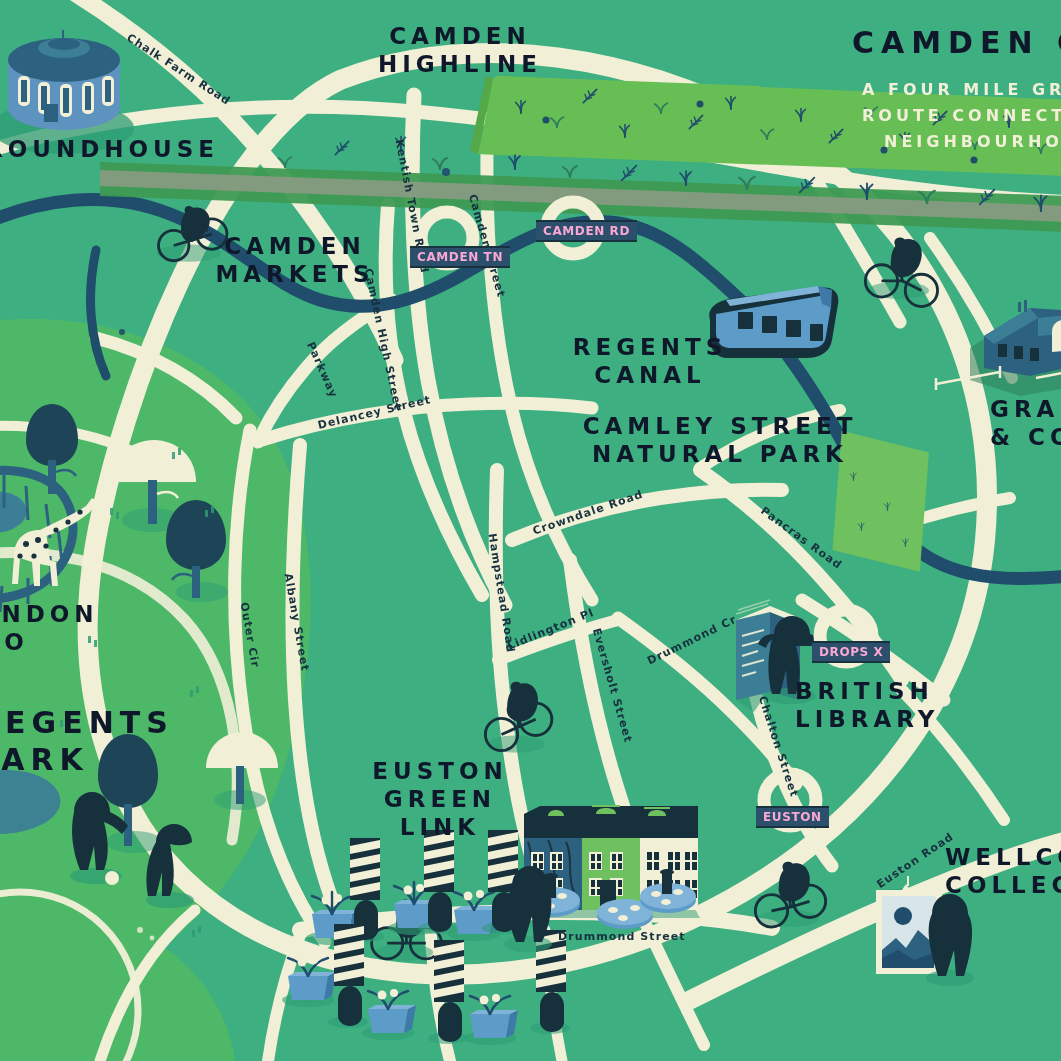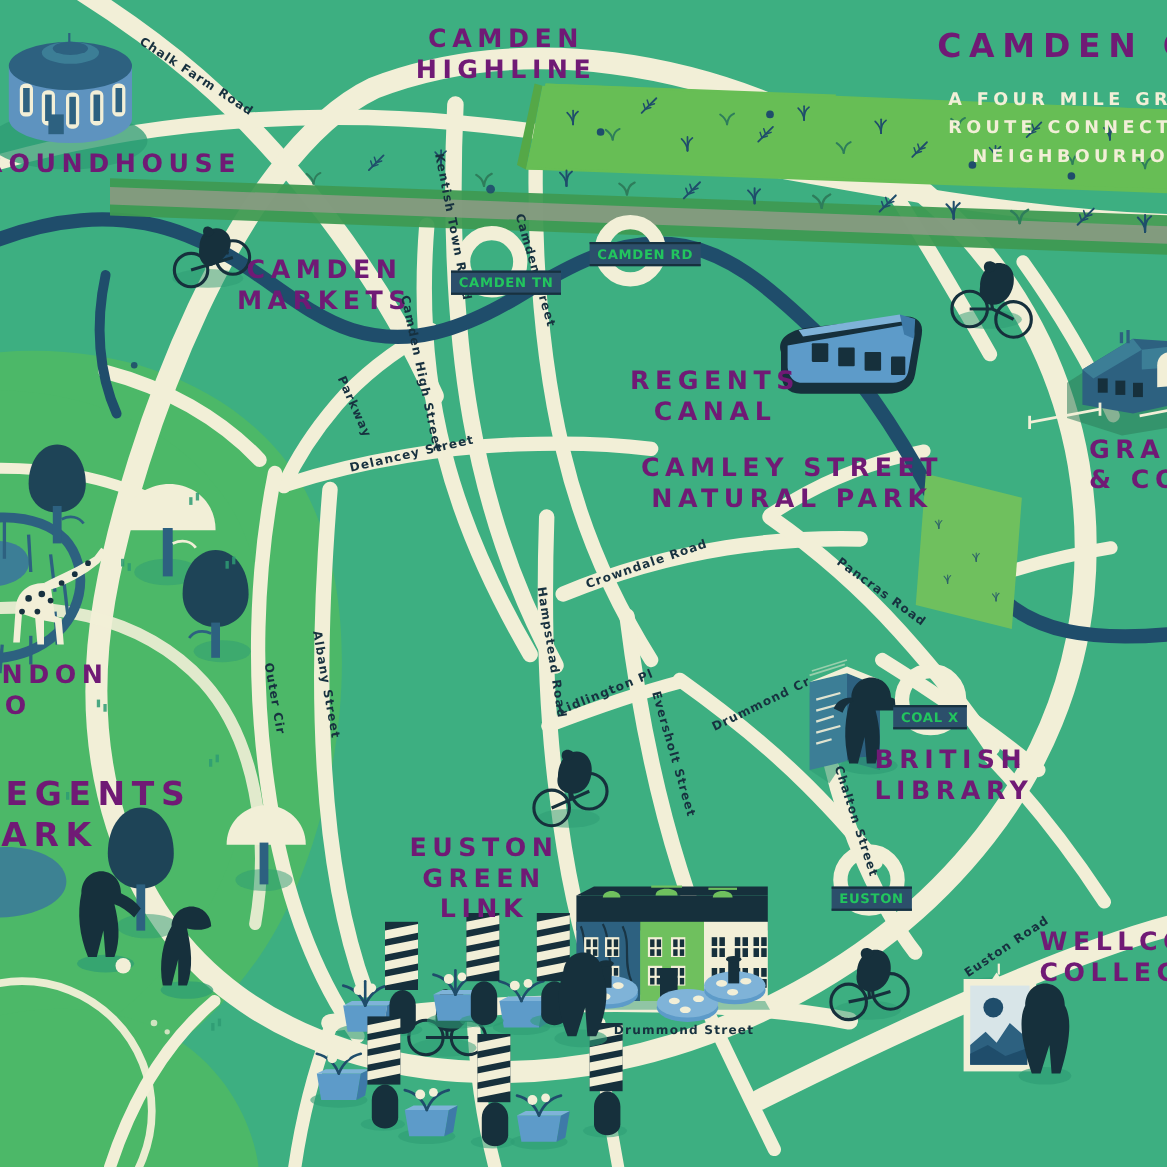--- a/index.html
+++ b/index.html
@@ -11,21 +11,21 @@
     background:#3DAF81;
     font-family:"DejaVu Sans","Liberation Sans",sans-serif;
   }
   #map-svg{position:absolute;top:0;left:0;width:1061px;height:1061px;display:block;}
 
   
   .lbl{position:absolute;white-space:pre;pointer-events:none;}
 
   
   .place{
-    color:#701a75;
+    color:#0f172a;
     font-weight:700;
     letter-spacing:5px;
     line-height:1.22;
     text-align:center;
     text-transform:uppercase;
     font-size:23px;
   }
   .place.big{font-size:30px;letter-spacing:6px;}
   .place.left{text-align:left;}
 
@@ -45,21 +45,21 @@
     font-size:11px;
     font-weight:700;
     letter-spacing:1.1px;
     transform-origin:0 50%;
   }
 
   
   .roundel-plate{
     position:absolute;
     background:#2C4F6B;
-    color:#22c55e;
+    color:#f9a8d4;
     font-size:12px;
     font-weight:700;
     letter-spacing:.6px;
     padding:3px 7px 3px 7px;
     border-top:2px solid #17313F;
     border-bottom:2px solid #17313F;
     line-height:1;
     white-space:nowrap;
   }
 </style>
@@ -880,16 +880,16 @@
   <div class="lbl street" style="left:508px;top:640px;transform:rotate(-22deg);">Lidlington Pl</div>
   <div class="lbl street" style="left:596px;top:622px;transform:rotate(74deg);">Eversholt Street</div>
   <div class="lbl street" style="left:648px;top:655px;transform:rotate(-26deg);">Drummond Cr</div>
   <div class="lbl street" style="left:762px;top:503px;transform:rotate(36deg);">Pancras Road</div>
   <div class="lbl street" style="left:762px;top:690px;transform:rotate(72deg);">Chalton Street</div>
   <div class="lbl street" style="left:878px;top:879px;transform:rotate(-34deg);">Euston Road</div>
   <div class="lbl street" style="left:558px;top:930px;">Drummond Street</div>
 
   <div class="roundel-plate" style="left:410px;top:246px;">CAMDEN TN</div>
   <div class="roundel-plate" style="left:536px;top:220px;">CAMDEN RD</div>
-  <div class="roundel-plate" style="left:812px;top:641px;">COAL X</div>
+  <div class="roundel-plate" style="left:812px;top:641px;">DROPS X</div>
   <div class="roundel-plate" style="left:756px;top:806px;">EUSTON</div>
 
 </div>
 
 </body></html>

